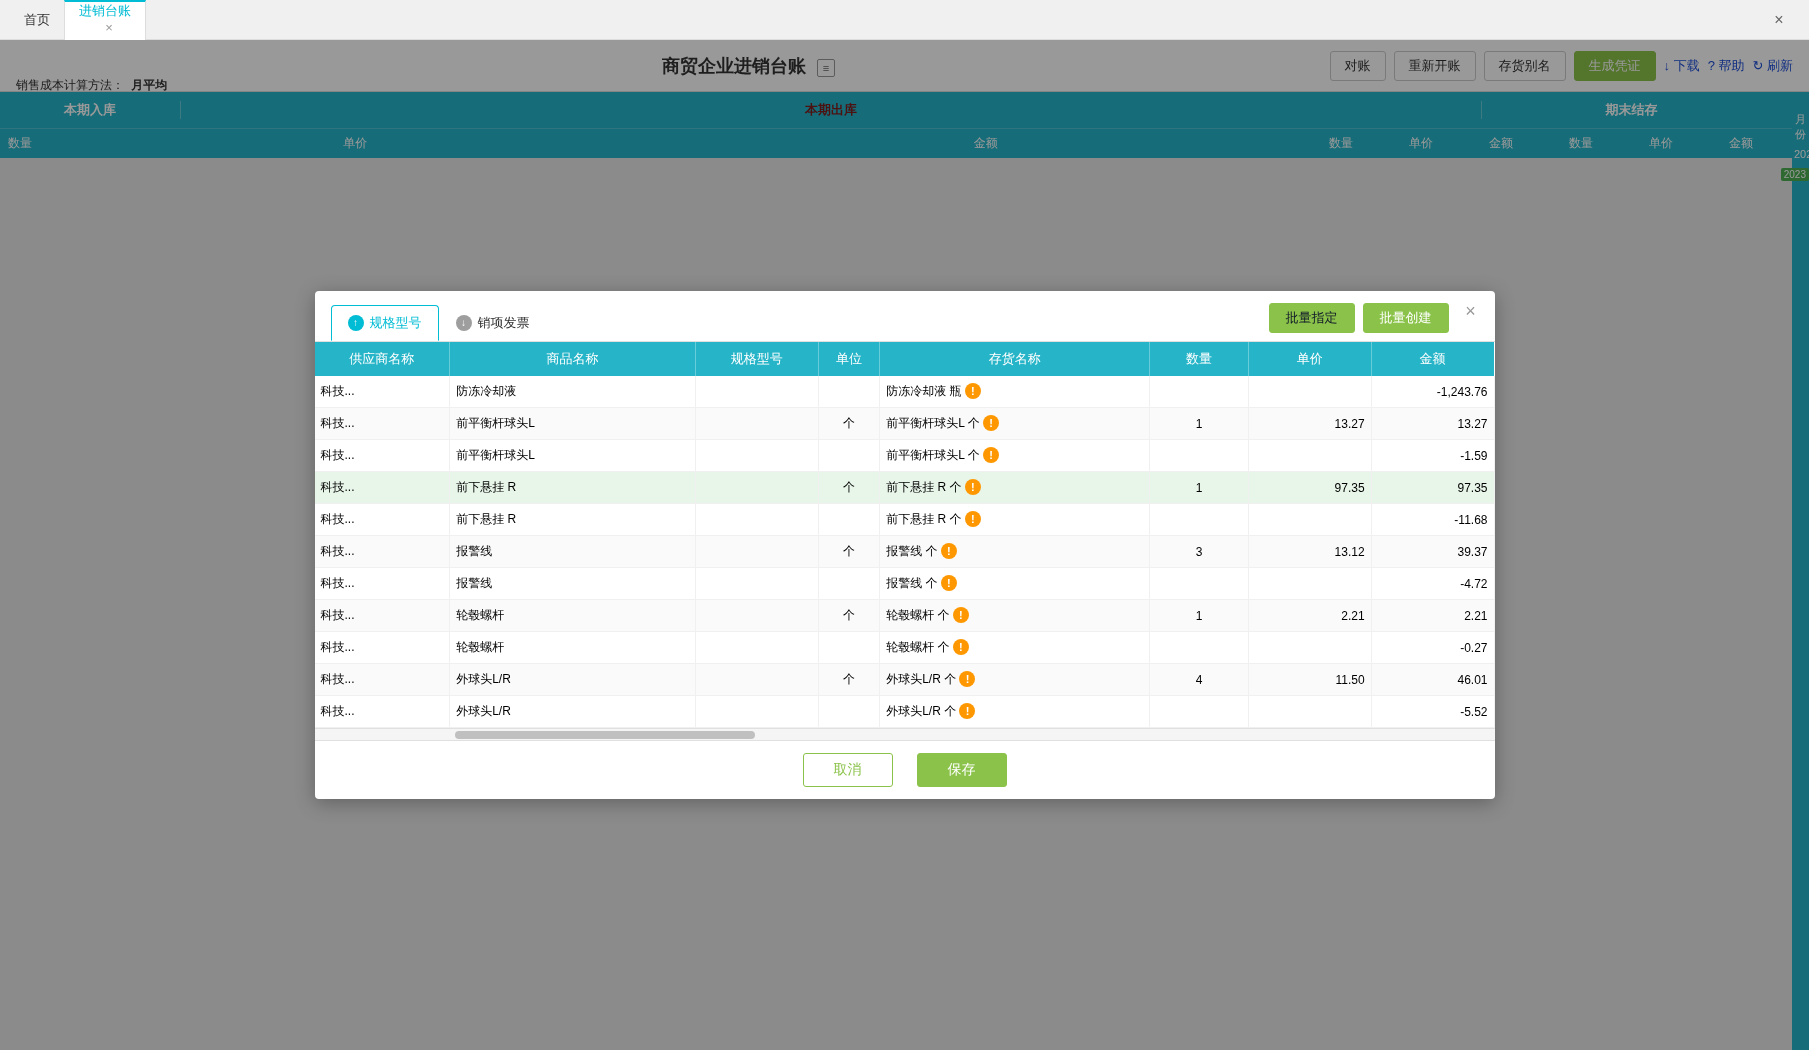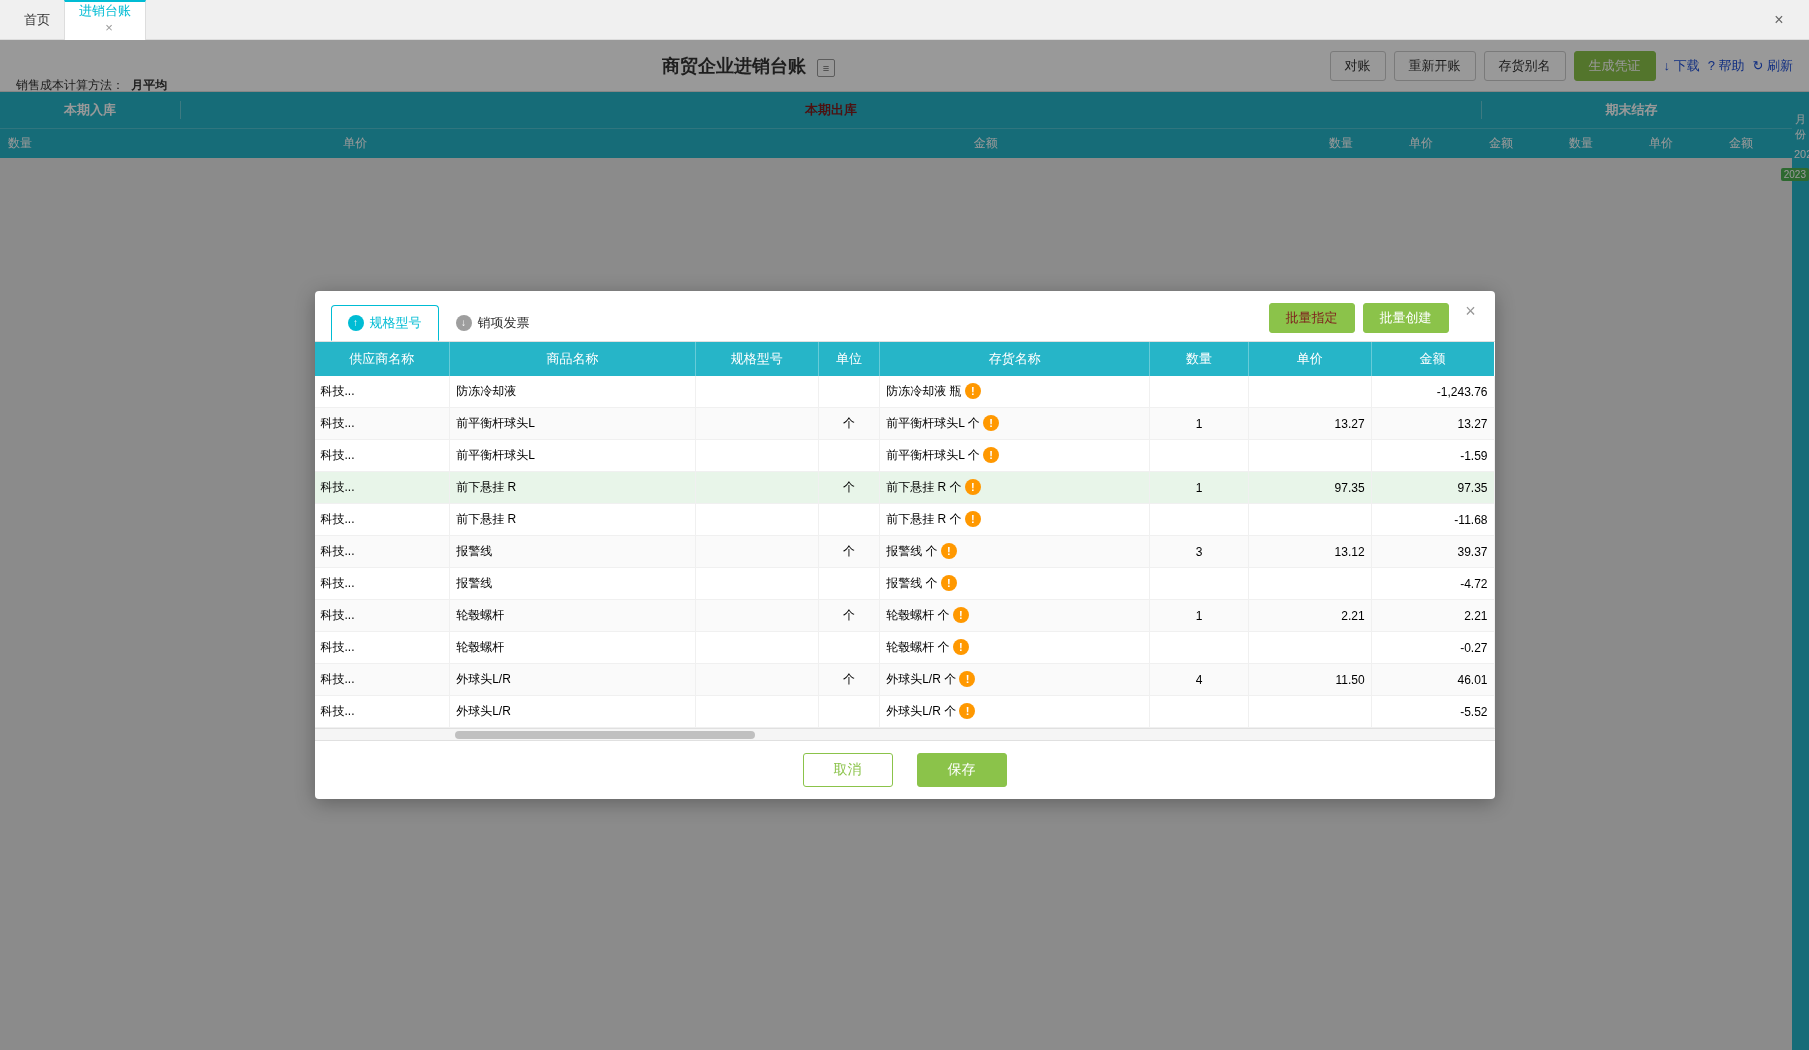--- a/index.html
+++ b/index.html
@@ -140,21 +140,21 @@
       <div class="modal-header">
         <div class="modal-tab active">
           <span class="tab-icon">↑</span>
           <span>规格型号</span>
         </div>
         <div class="modal-tab">
           <span class="tab-icon2">↓</span>
           <span>销项发票</span>
         </div>
         <div class="modal-header-actions">
-          <button class="btn btn-primary" style="background:#8bc34a; border-color:#8bc34a; color:#7f1d1d; padding:5px 16px;">批量指定</button>
+          <button class="btn btn-primary" style="background:#8bc34a; border-color:#8bc34a; color:#0f172a; padding:5px 16px;">批量指定</button>
           <button class="btn btn-primary" style="background:#8bc34a; border-color:#8bc34a; color:#fff; padding:5px 16px; margin-right:30px;">批量创建</button>
         </div>
         <div class="modal-close">
           <span>×</span>
         </div>
       </div>
 
       <div class="modal-body">
         <table class="data-table">
           <thead>

